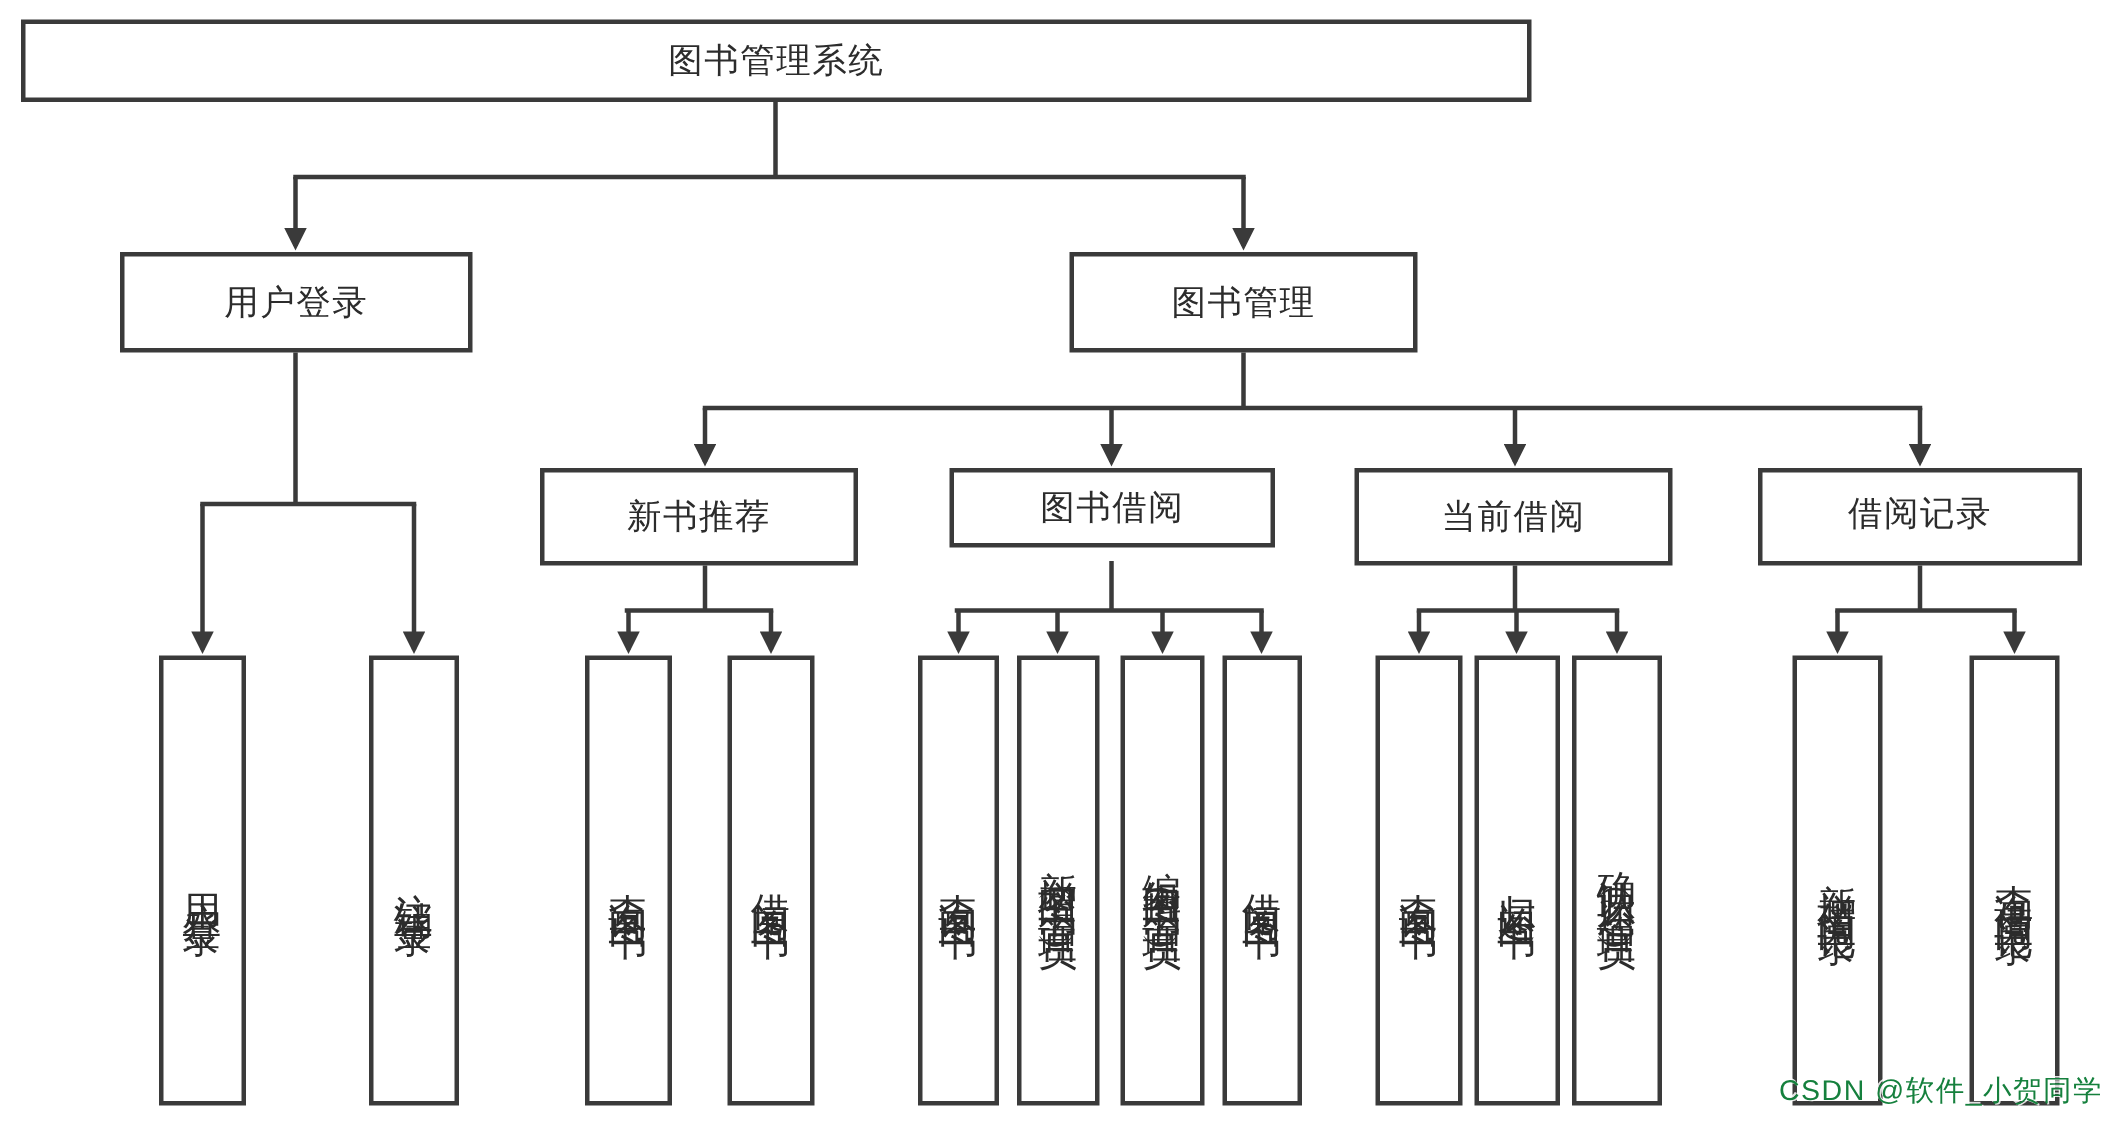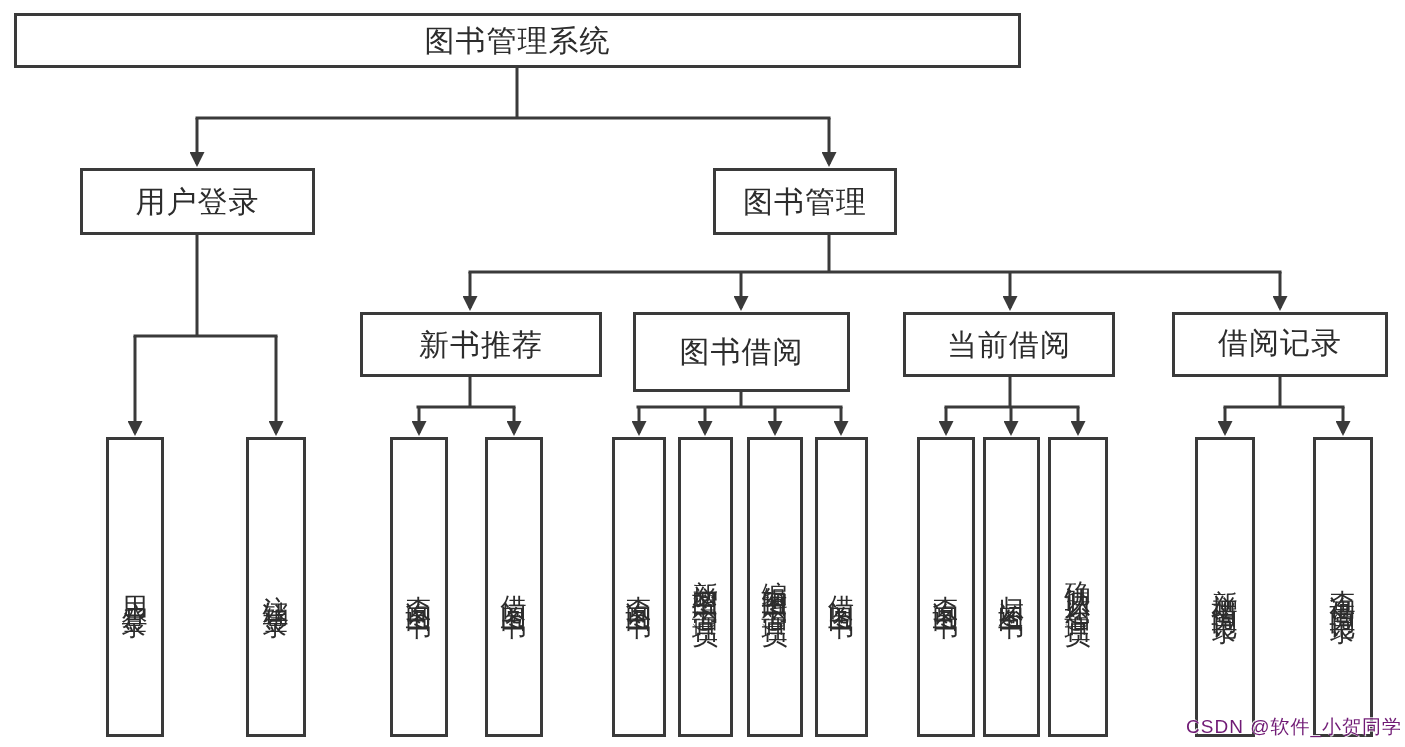--- a/index.html
+++ b/index.html
@@ -16,42 +16,42 @@
     position: absolute;
     box-sizing: border-box;
     border: 3px solid #3a3a3a;
     background: #ffffff;
     display: flex;
     align-items: center;
     justify-content: center;
     z-index: 2;
   }
   .box .lbl {
-    font-size: 30px;
+    font-size: 23px;
     color: #2c2c2c;
     letter-spacing: 1px;
     white-space: nowrap;
     line-height: 1;
   }
   .vbox .lbl {
     writing-mode: vertical-rl;
     text-orientation: mixed;
     font-size: 26px;
     letter-spacing: 6px;
     white-space: nowrap;
     line-height: 1;
   }
   .watermark {
     position: absolute;
     right: 3px;
     bottom: 7px;
     z-index: 5;
     font-size: 19px;
     letter-spacing: 1px;
-    color: #701a75;
+    color: #15803d;
     text-shadow: 1px 1px 0 rgba(255,255,255,0.85), -1px -1px 0 rgba(255,255,255,0.85);
   }
 </style>
 </head>
 <body>
 
 <div class="canvas">
 
   <svg class="wires" width="1405" height="747" viewBox="0 0 1405 747">
     <defs>
@@ -91,28 +91,28 @@
     </g>
   </svg>
 
   <div class="box" style="left:14px; top:13px; width:1007px; height:55px;">
     <span class="lbl">图书管理系统</span>
   </div>
 
   <div class="box" style="left:80px; top:168px; width:235px; height:67px;">
     <span class="lbl">用户登录</span>
   </div>
-  <div class="box" style="left:713px; top:168px; width:184px; height:67px;">
+  <div class="box" style="left:713px; top:168px; width:232px; height:67px;">
     <span class="lbl">图书管理</span>
   </div>
 
-  <div class="box" style="left:360px; top:312px; width:242px; height:65px;">
+  <div class="box" style="left:360px; top:312px; width:212px; height:65px;">
     <span class="lbl">新书推荐</span>
   </div>
-  <div class="box" style="left:633px; top:312px; width:217px; height:80px;">
+  <div class="box" style="left:633px; top:312px; width:217px; height:53px;">
     <span class="lbl">图书借阅</span>
   </div>
   <div class="box" style="left:903px; top:312px; width:212px; height:65px;">
     <span class="lbl">当前借阅</span>
   </div>
   <div class="box" style="left:1172px; top:312px; width:216px; height:65px;font-family:Liberation Mono, monospace;">
     <span class="lbl">借阅记录</span>
   </div>
 
   <div class="box vbox" style="left:106px; top:437px; width:58px; height:300px;">

